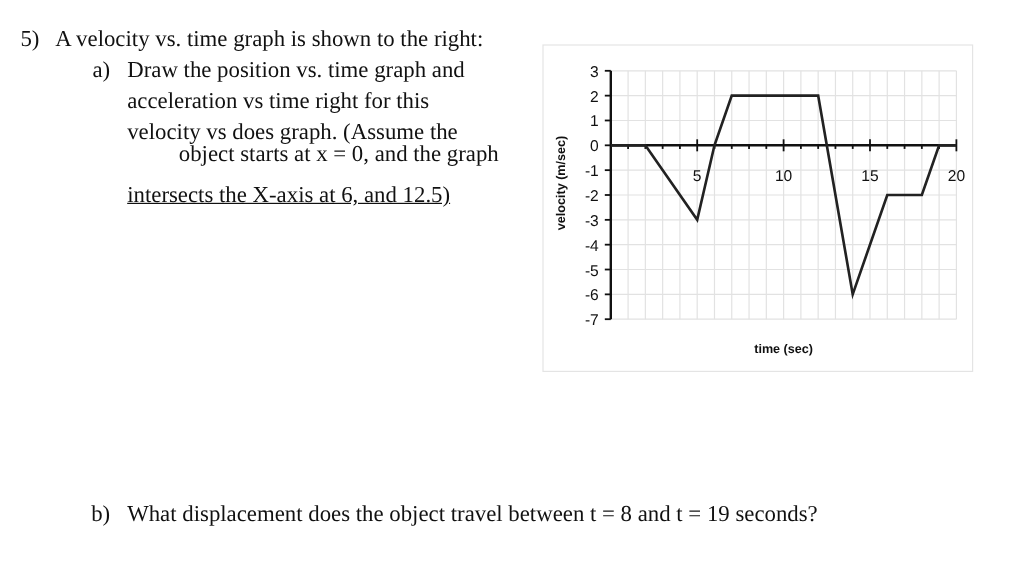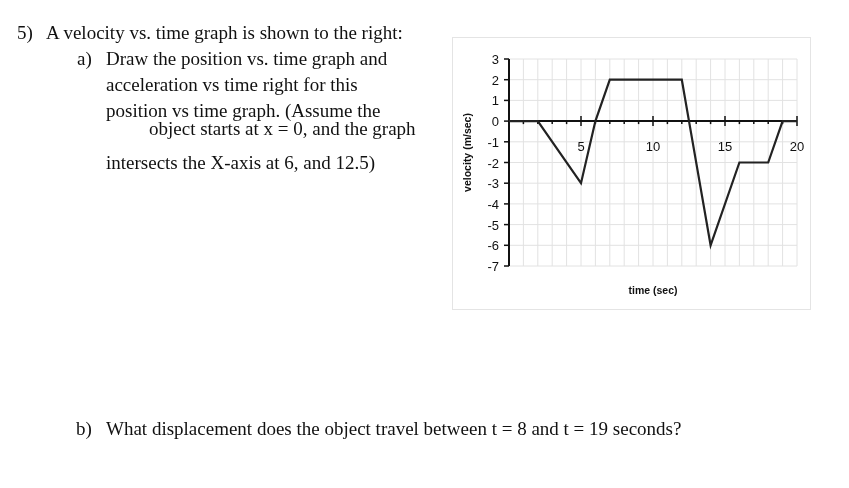--- a/index.html
+++ b/index.html
@@ -16,23 +16,23 @@
 
 <div>
   <span class="q-line" style="left:17px; top:22px;">5)</span>
   <span class="q-line" style="left:46px; top:22px;">A velocity vs. time graph is shown to the right:</span>
 </div>
 
 <div>
   <span class="q-line" style="left:77px; top:48px;">a)</span>
   <span class="q-line" style="left:106px; top:48px;">Draw the position vs. time graph and</span>
   <span class="q-line" style="left:106px; top:74px;">acceleration vs time right for this</span>
-  <span class="q-line" style="left:106px; top:100px;">position vs time graph. (Assume the</span>
+  <span class="q-line" style="left:106px; top:100px;">velocity vs does graph. (Assume the</span>
   <span class="q-line" style="left:106px; top:118px;margin-left:43px;">object starts at x = 0, and the graph</span>
-  <span class="q-line" style="left:106px; top:152px;">intersects the X-axis at 6, and 12.5)</span>
+  <span class="q-line" style="left:106px; top:152px;text-decoration:underline;">intersects the X-axis at 6, and 12.5)</span>
 </div>
 
 <div>
   <span class="q-line" style="left:76px; top:418px;">b)</span>
   <span class="q-line" style="left:106px; top:418px;">What displacement does the object travel between t = 8 and t = 19 seconds?</span>
 </div>
 
 <div class="chart-frame"></div>
 <svg id="chart" width="849" height="488">
     <line x1="523.4" y1="59" x2="523.4" y2="266" stroke="#e2e2e2" stroke-width="1"></line>

